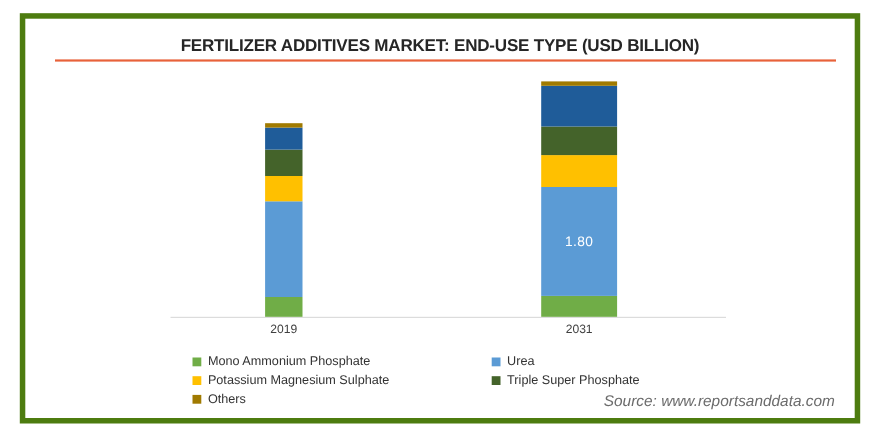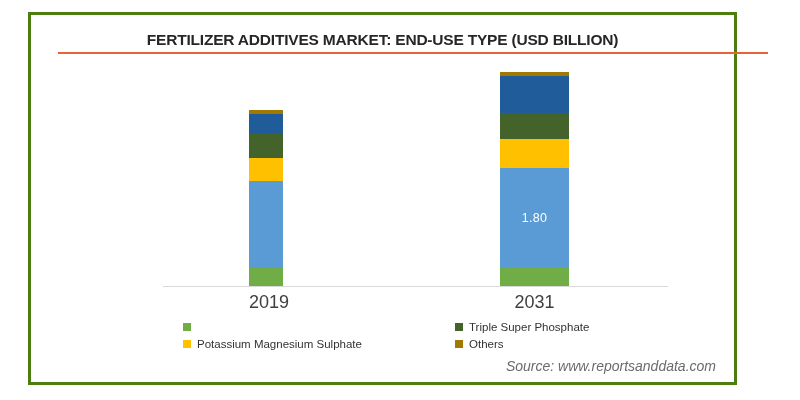--- a/index.html
+++ b/index.html
@@ -11,25 +11,25 @@
     width: 800px;
     height: 400px;
     font-family: "Liberation Sans", sans-serif;
     -webkit-font-smoothing: antialiased;
     overflow: hidden;
   }
 
   
   #figure {
     position: absolute;
-    left: 28px;
+    left: 18px;
     top: 12px;
-    width: 709px;
+    width: 764px;
     height: 373px;
-    border: 3px solid #4d7c0f;
+    border: 5px solid #4d7c0f;
     background: #ffffff;
     box-sizing: border-box;
   }
 
   
   #chart-title {
     position: absolute;
     left: 0;
     top: 16px;
     width: 100%;
@@ -90,21 +90,21 @@
     color: #ffffff;
     font-size: 12.5px;
     font-family: "Liberation Sans", sans-serif;
     letter-spacing: 0.3px;
   }
 
   .tick-label {
     position: absolute;
     top: 277px;
     text-align: center;
-    font-size: 18px;
+    font-size: 11px;
     color: #404040;
     font-family: "Liberation Sans", sans-serif;
   }
 
   
   #legend {
     position: absolute;
     left: 152px;
     top: 303px;
     width: 460px;
@@ -176,29 +176,34 @@
       </div>
     <div id="tick-labels">
         <div class="tick-label" style="left: 218px; width: 34px;">2019</div>
         <div class="tick-label" style="left: 469px; width: 69px;">2031</div>
       </div>
   </div>
 
   <div id="legend">
       <div class="legend-item">
         <span class="legend-swatch" style="background: rgb(112, 173, 71);"></span>
+        <span>Mono Ammonium Phosphate</span>
+      </div>
+      <div class="legend-item">
+        <span class="legend-swatch" style="background: rgb(91, 155, 213);"></span>
+        <span>Urea</span>
+      </div>
+      <div class="legend-item">
+        <span class="legend-swatch" style="background: rgb(255, 192, 0);"></span>
+        <span>Potassium Magnesium Sulphate</span>
       </div>
       <div class="legend-item">
         <span class="legend-swatch" style="background: rgb(68, 99, 42);"></span>
         <span>Triple Super Phosphate</span>
       </div>
       <div class="legend-item">
-        <span class="legend-swatch" style="background: rgb(255, 192, 0);"></span>
-        <span>Potassium Magnesium Sulphate</span>
-      </div>
-      <div class="legend-item">
         <span class="legend-swatch" style="background: rgb(160, 122, 0);"></span>
         <span>Others</span>
       </div>
     </div>
 
   <div id="source-note">Source: www.reportsanddata.com</div>
 </div>
 
 </body></html>

